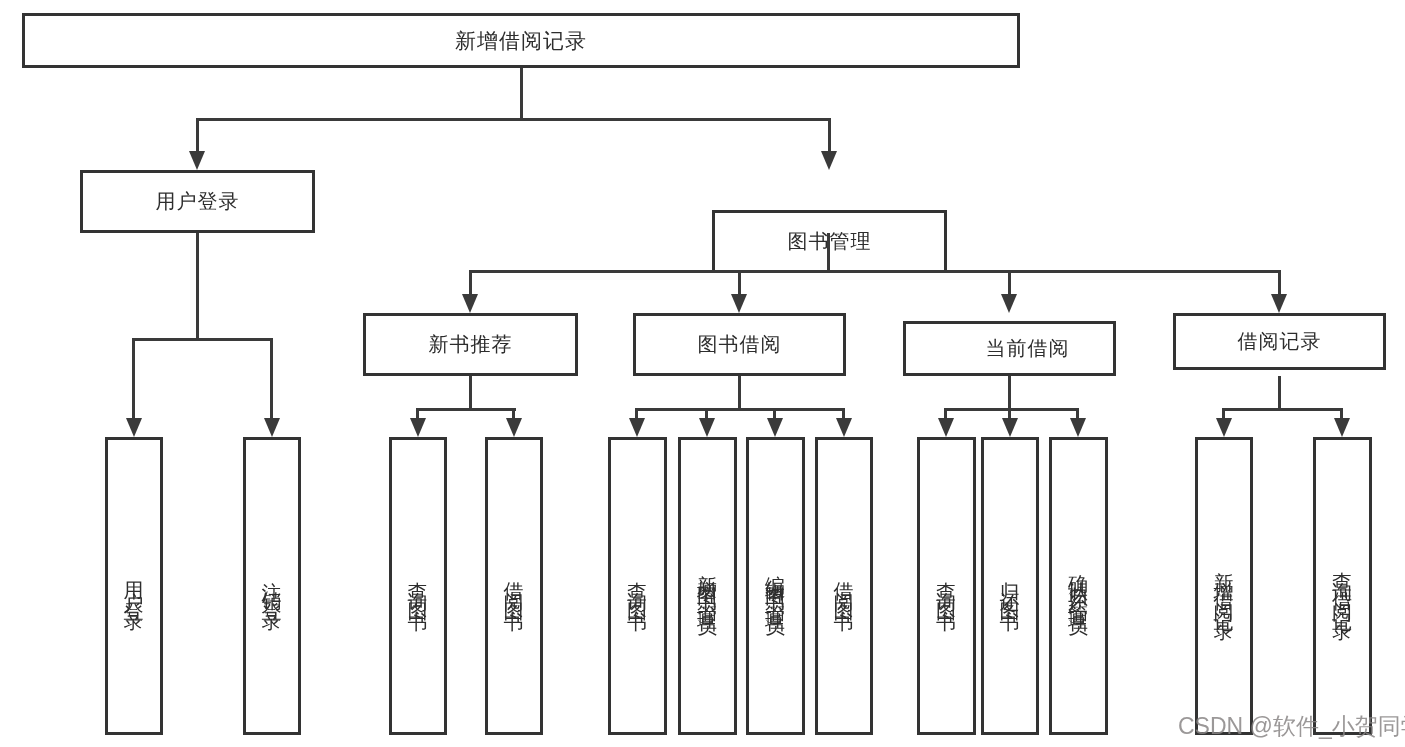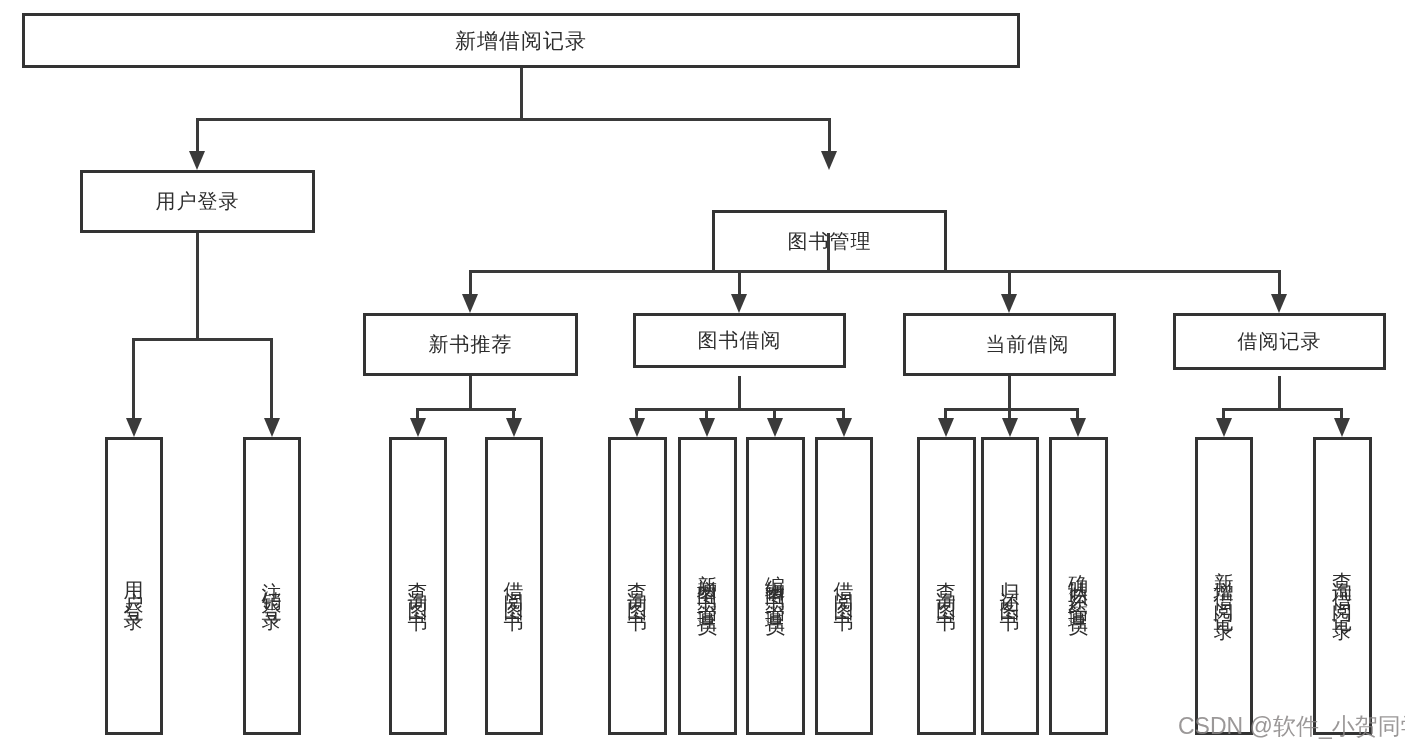--- a/index.html
+++ b/index.html
@@ -83,24 +83,24 @@
   <div class="vline" style="left:738px;top:270px;height:27px;"></div>
   <div class="arrow" style="left:731px;top:294px;"></div>
   <div class="vline" style="left:1008px;top:270px;height:27px;"></div>
   <div class="arrow" style="left:1001px;top:294px;"></div>
   <div class="vline" style="left:1278px;top:270px;height:27px;"></div>
   <div class="arrow" style="left:1271px;top:294px;"></div>
 
   <div class="box hbox" style="left:363px;top:313px;width:215px;height:63px;">
     <span>新书推荐</span>
   </div>
-  <div class="box hbox" style="left:633px;top:313px;width:213px;height:55px;">
+  <div class="box hbox" style="left:633px;top:313px;width:213px;height:63px;">
     <span>图书借阅</span>
   </div>
-  <div class="box hbox" style="left:903px;top:313px;width:213px;height:63px;padding-left:36px;">
+  <div class="box hbox" style="left:903px;top:321px;width:213px;height:55px;padding-left:36px;">
     <span>当前借阅</span>
   </div>
   <div class="box hbox" style="left:1173px;top:313px;width:213px;height:57px;">
     <span>借阅记录</span>
   </div>
 
   <div class="vline" style="left:469px;top:376px;height:32px;"></div>
   <div class="hline" style="left:416px;top:408px;width:100px;"></div>
   <div class="vline" style="left:416px;top:408px;height:11px;"></div>
   <div class="arrow" style="left:410px;top:418px;"></div>

